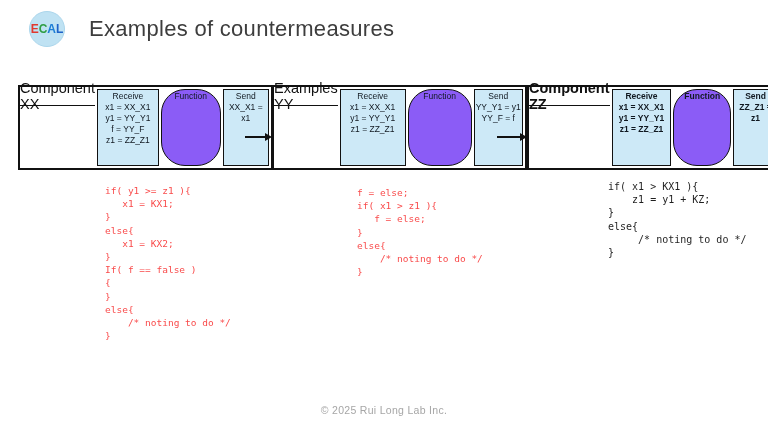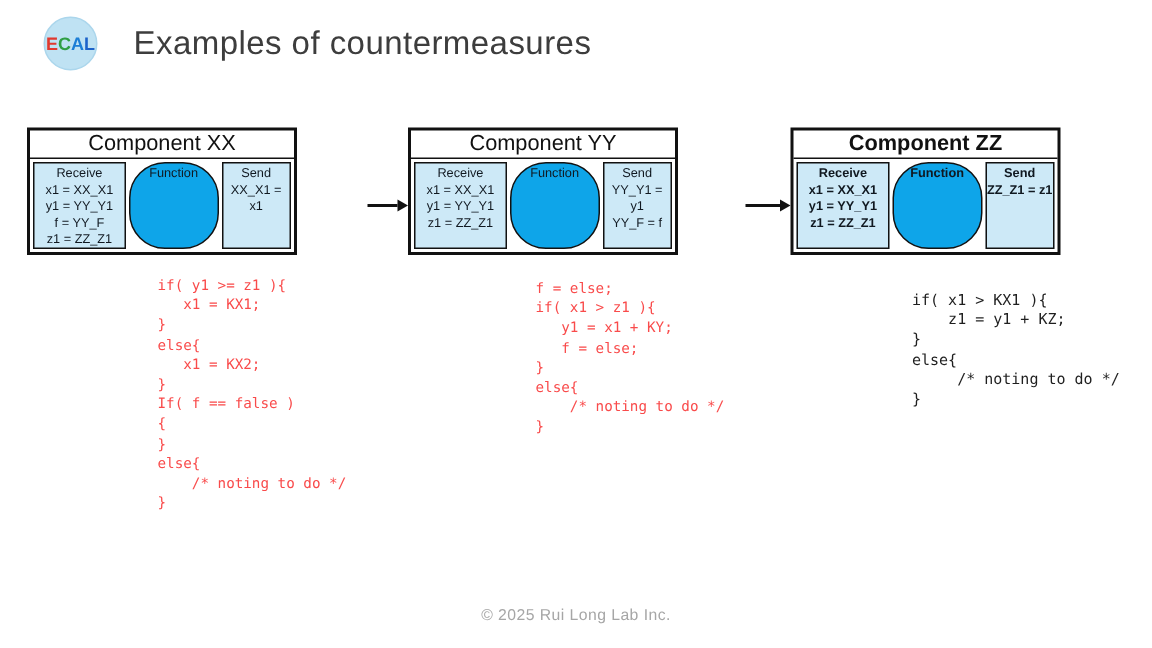--- a/index.html
+++ b/index.html
@@ -17,40 +17,40 @@
     width:34px;height:34px;border-radius:50%;
     background:#bfe2f3;border:1px solid #abd6ec;
     display:flex;align-items:center;justify-content:center;
     font-weight:bold;font-size:12px;letter-spacing:0px;
   }
   .logo span{line-height:1;}
   .page-title{font-size:22px;color:#3d3d3d;letter-spacing:0.3px;}
 
   
   .comp{
-    position:absolute;top:85px;width:180px;height:85px;
+    position:absolute;top:85px;width:255px;height:85px;
     border:2px solid #111;background:#fff;box-sizing:border-box;
-    display:flex;flex-direction:column;
+    display:flex;
   }
   .comp-title{
     height:18px;flex:0 0 18px;
     border-bottom:1.5px solid #111;
     display:flex;align-items:center;justify-content:center;
     font-size:14.5px;color:#111;
   }
   .comp-body{
     flex:1;display:flex;gap:2px;padding:2px;box-sizing:border-box;
   }
   .col{
     border:1px solid #111;box-sizing:border-box;
     font-size:8.5px;line-height:11px;text-align:center;color:#101820;
     padding-top:1px;overflow:hidden;
   }
   .col-receive{flex:0 0 36%;}
-  .col-function{flex:1 1 auto;background:#0ea5e9;border-radius:24px;}
+  .col-function{flex:1 1 auto;background:#8b5cf6;border-radius:24px;}
   .col-send{flex:0 0 27%;}
   .col.blue{background:#cde9f7;}
   .col-head{font-size:8.5px;}
 
   
   .arrow{position:absolute;top:136px;height:1.6px;background:#111;}
   .arrow::after{
     content:"";position:absolute;right:-7px;top:-3.4px;
     border-left:7px solid #111;
     border-top:4.2px solid transparent;
@@ -61,21 +61,21 @@
 
   
   .code{
     position:absolute;
     font-family:"DejaVu Sans Mono", monospace;
     font-size:9.5px;line-height:13.2px;font-weight:normal;
     white-space:pre;
   }
   .code-xx{left:105px;top:184px;}
   .code-yy{left:357px;top:186px;}
-  .code-zz{left:608px;top:194px;font-weight:normal;font-size:10px;}
+  .code-zz{left:608px;top:180px;font-weight:normal;font-size:10px;}
 
   
   .footer{
     position:absolute;left:0;right:0;top:404px;
     text-align:center;font-size:10.5px;color:#a6a6a6;letter-spacing:0.3px;
   }
 </style>
 </head>
 <body>
 
@@ -107,21 +107,21 @@
     <div class="col col-send blue">
       <div class="col-head">Send</div>
       <div>
           <div>XX_X1 = x1</div>
         </div>
     </div>
   </div>
 </div>
 
 <div class="comp" style="left:272px;">
-  <div class="comp-title">Component YY</div>
+  <div class="comp-title">Examples YY</div>
   <div class="comp-body">
     <div class="col col-receive blue">
       <div class="col-head">Receive</div>
       <div>
           <div>x1 = XX_X1</div>
           <div>y1 = YY_Y1</div>
           <div>z1 = ZZ_Z1</div>
         </div>
     </div>
     <div class="col col-function">
@@ -158,17 +158,17 @@
         </div>
     </div>
   </div>
 </div>
 
 <div class="arrow arrow-1"></div>
 <div class="arrow arrow-2"></div>
 
 <div class="code code-xx" style="color: rgb(249, 75, 75);"><div>if( y1 &gt;= z1 ){</div><div>   x1 = KX1;</div><div>}</div><div>else{</div><div>   x1 = KX2;</div><div>}</div><div>If( f == false )</div><div>{</div><div>}</div><div>else{</div><div>    /* noting to do */</div><div>}</div></div>
 
-<div class="code code-yy" style="color: rgb(249, 75, 75);"><div>f = else;</div><div>if( x1 &gt; z1 ){</div><div>   y1 = x1 + KY;</div><div>   f = else;</div><div>}</div><div>else{</div><div>    /* noting to do */</div><div>}</div></div>
+<div class="code code-yy" style="color: rgb(249, 75, 75);"><div>f = else;</div><div>if( x1 &gt; z1 ){</div><div>   f = else;</div><div>}</div><div>else{</div><div>    /* noting to do */</div><div>}</div></div>
 
 <div class="code code-zz" style="color: rgb(31, 31, 31);"><div>if( x1 &gt; KX1 ){</div><div>    z1 = y1 + KZ;</div><div>}</div><div>else{</div><div>     /* noting to do */</div><div>}</div></div>
 
 <div class="footer">© 2025 Rui Long Lab Inc.</div>
 
 </body></html>

